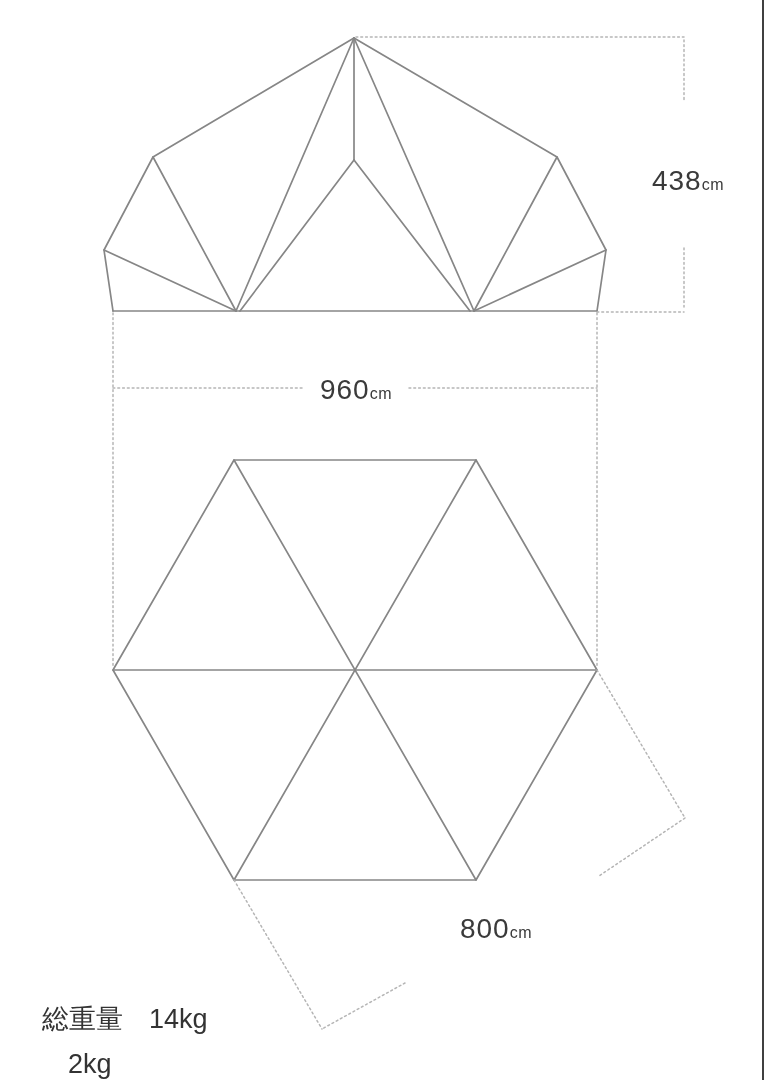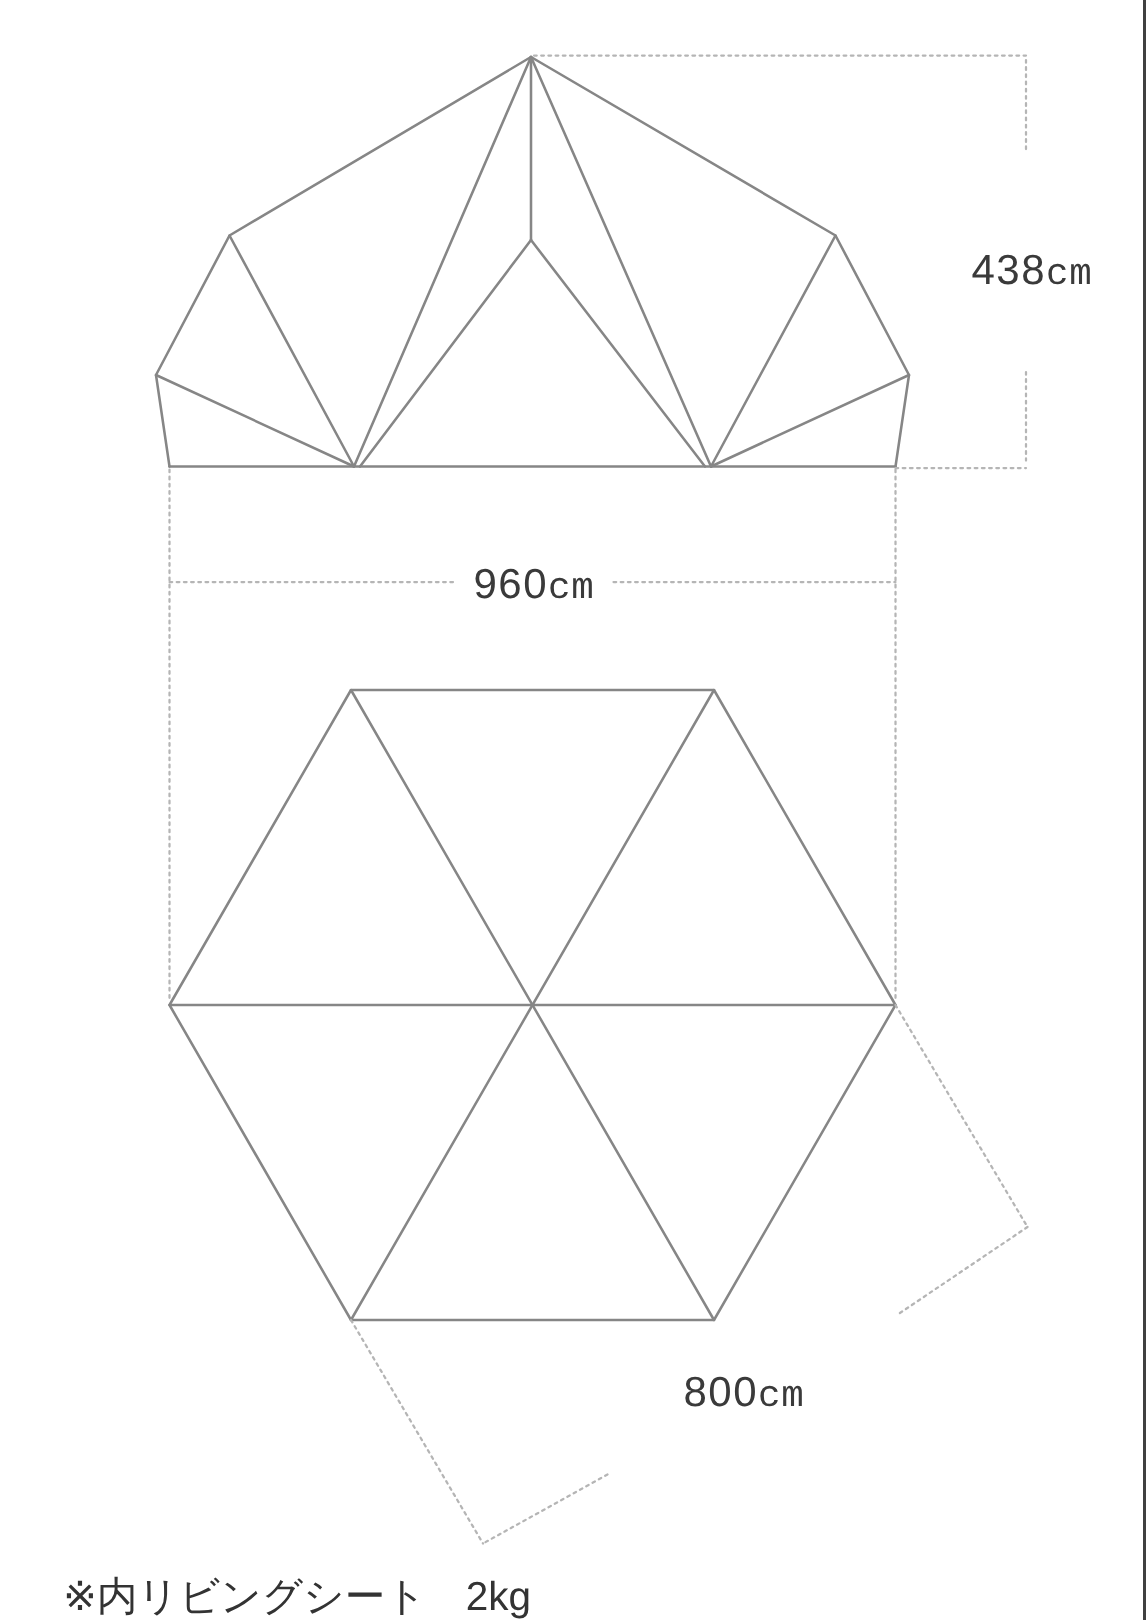--- a/index.html
+++ b/index.html
@@ -27,23 +27,22 @@
   .dim-label {
     position: absolute;
     transform: translate(-50%, -50%);
     white-space: nowrap;
     color: #3a3a3a;
     font-size: 28px;
     letter-spacing: 1px;
     line-height: 1;
   }
   .dim-label .unit {
-    font-size: 25px;
+    font-size: 16px;
     letter-spacing: 0.5px;
-    font-family: Liberation Mono, monospace;
   }
   .note-line {
     position: absolute;
     left: 42px;
     white-space: nowrap;
     color: #333333;
     font-size: 27px;
     line-height: 1;
     display: flex;
     align-items: baseline;
@@ -124,22 +123,26 @@
   </div>
 
   <div class="dim-label" style="left:356px; top:390px;">
     <span>960</span><span class="unit">cm</span>
   </div>
 
   <div class="dim-label" style="left:496px; top:929px;">
     <span>800</span><span class="unit">cm</span>
   </div>
 
+  <div class="note-line" style="top:1006px;">
+    <span>総重量</span>
+      <span class="note-gap"></span>
+      <span>14kg</span>
+  </div>
 
   <div class="note-line" style="top:1051px;">
-    <span>※内リビングシート</span>
       <span class="note-gap"></span>
       <span>2kg</span>
   </div>
 
   <div class="screen-edge"></div>
 
 </div>
 
 </body></html>

